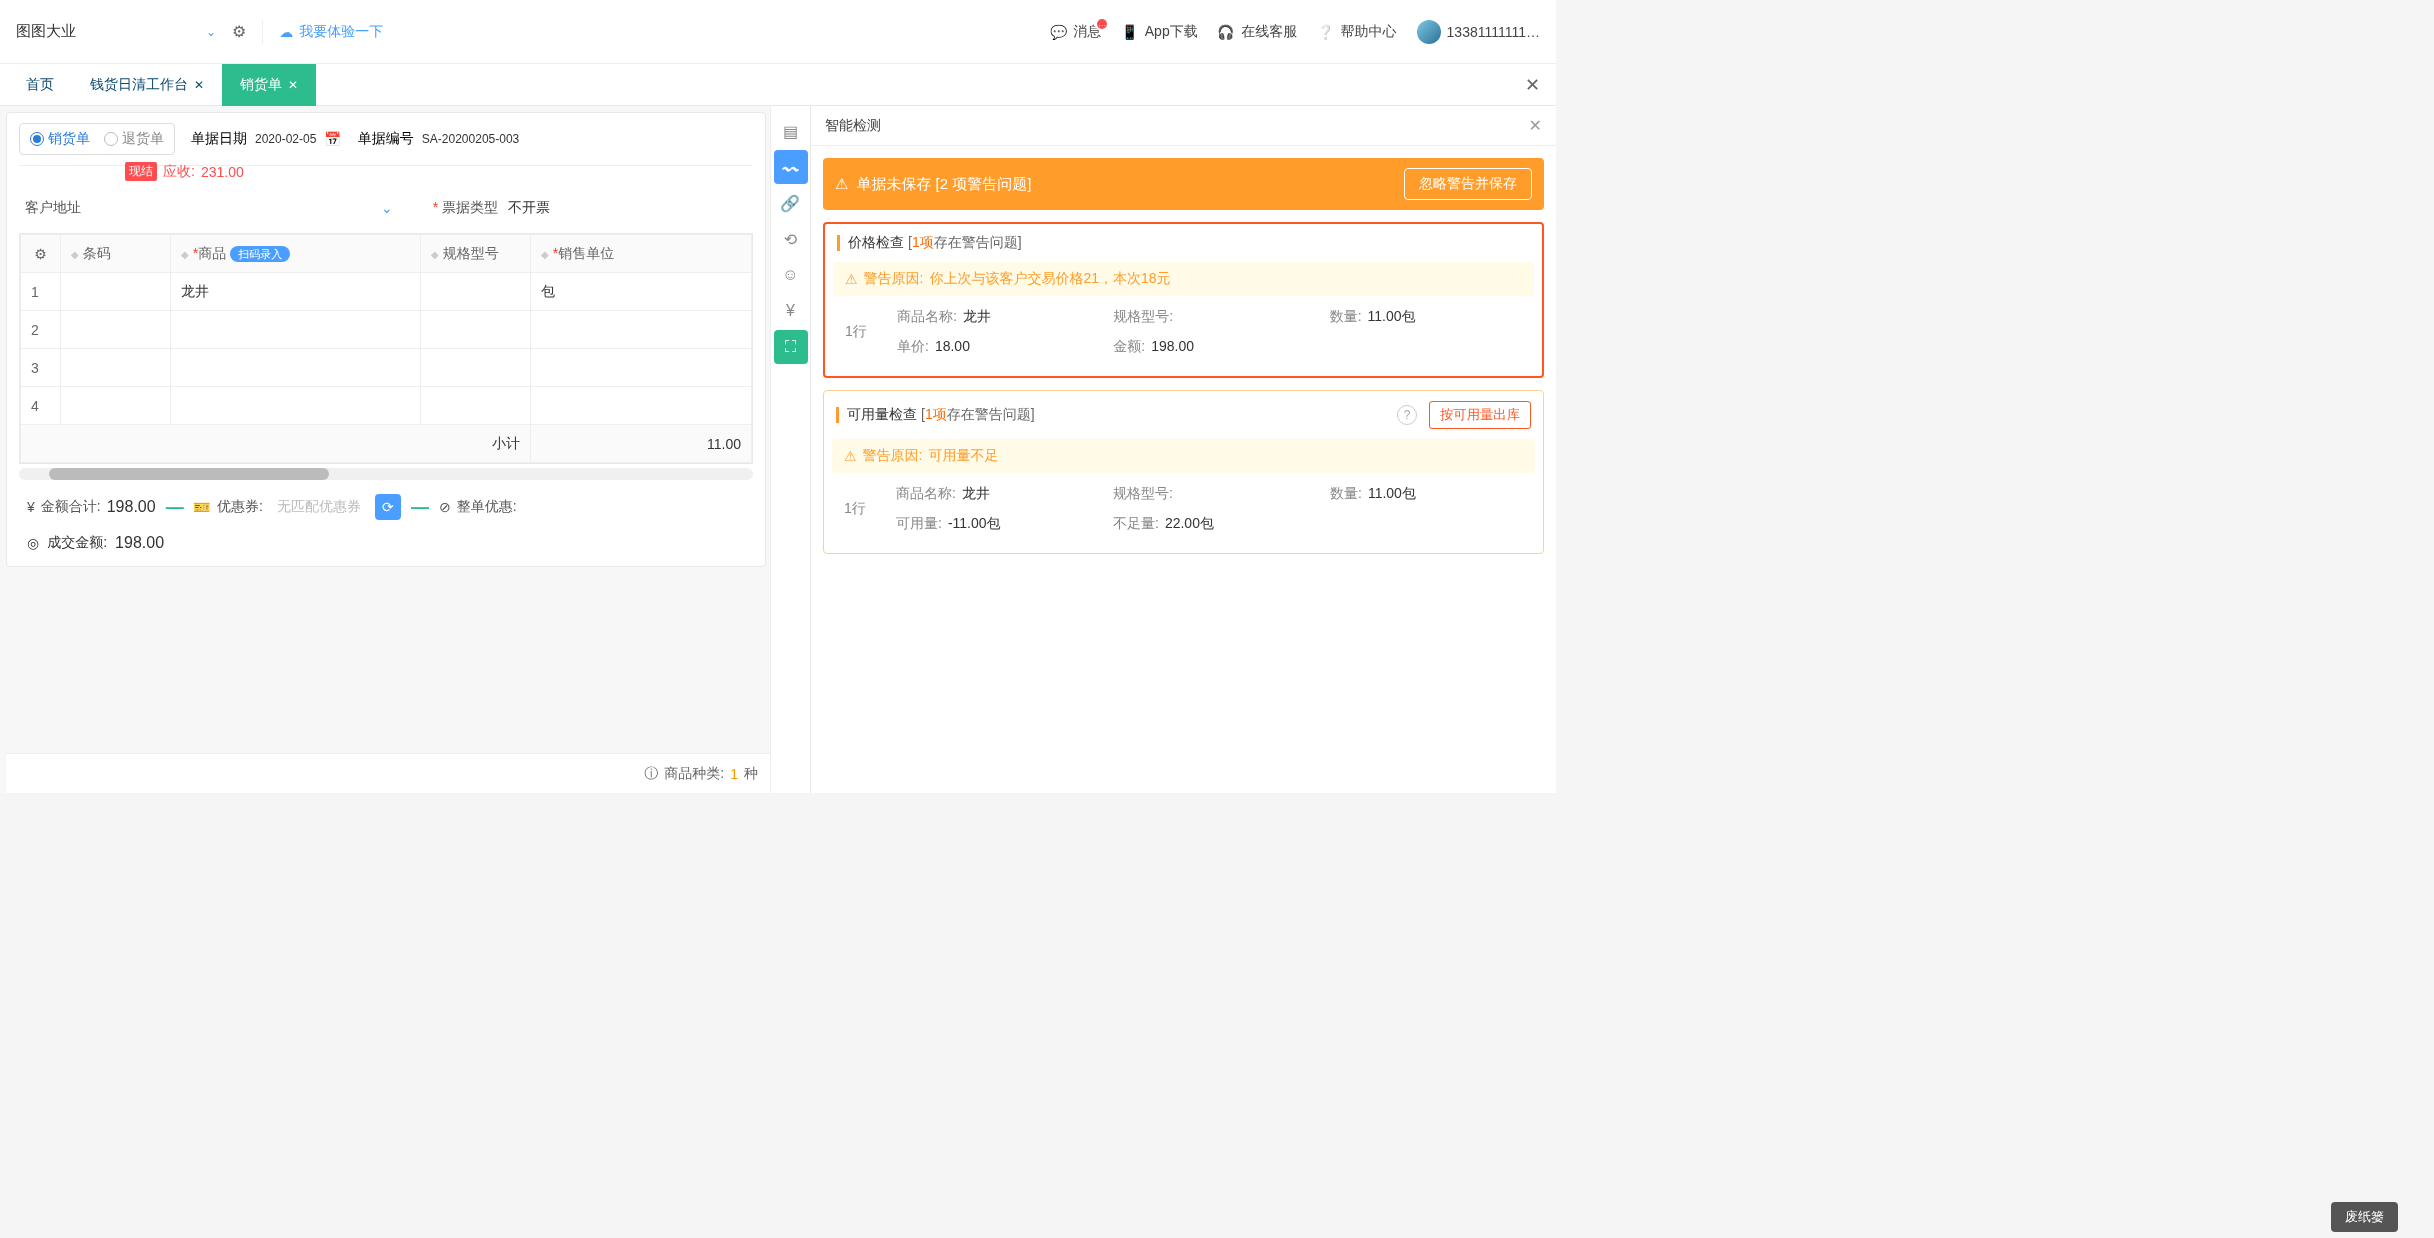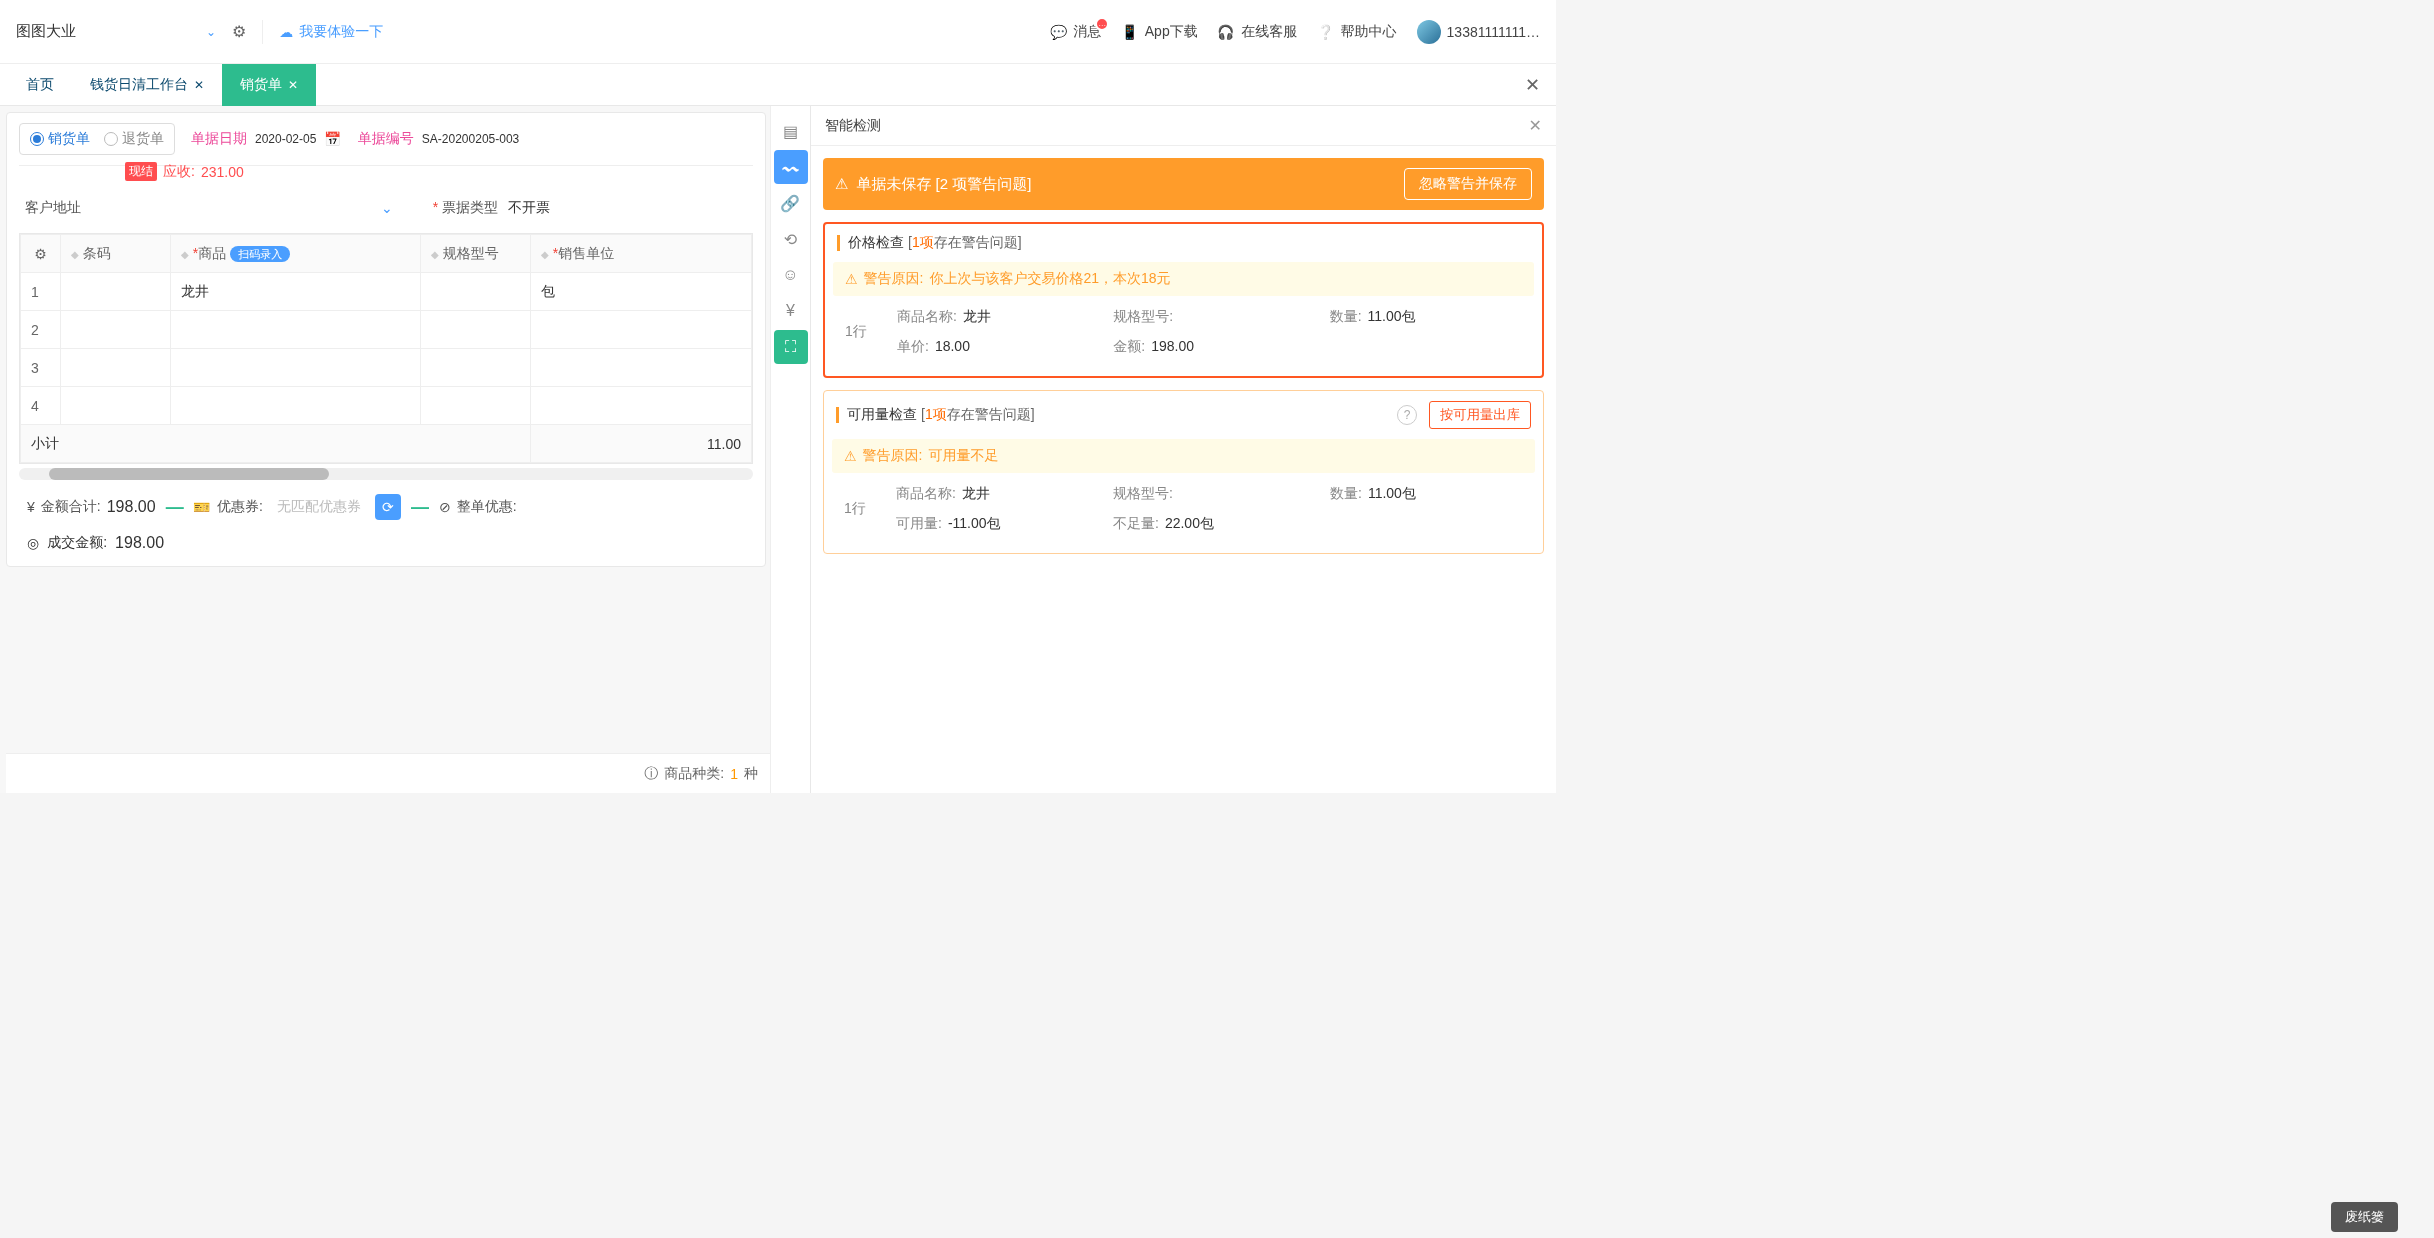--- a/index.html
+++ b/index.html
@@ -33,21 +33,21 @@
 
 
 .doc-type-row { display: flex; align-items: center; gap: 16px; padding-bottom: 10px; border-bottom: 1px solid #eee; }
 .radio-group { border: 1px solid #ddd; border-radius: 4px; padding: 6px 10px; display: flex; gap: 14px; }
 .radio-item { display: flex; align-items: center; gap: 4px; color: #888; }
 .radio-item.checked { color: #2b7cd9; }
 .radio-dot { width: 14px; height: 14px; border: 1px solid #bbb; border-radius: 50%; display: inline-flex; align-items: center; justify-content: center; }
 .radio-item.checked .radio-dot { border-color: #2b7cd9; }
 .radio-item.checked .radio-dot::after { content: ''; width: 8px; height: 8px; background: #2b7cd9; border-radius: 50%; }
 .field-inline { display: flex; align-items: center; gap: 8px; }
-.field-label { color: #ec4899; }
+.field-label { color: #000000; }
 .date-val { font-size: 12px; }
 .cal-icon { color: #4a9eff; }
 
 
 .form-row { display: flex; padding: 10px 0; gap: 40px; }
 .form-field { display: flex; align-items: center; gap: 10px; }
 .req { color: #f04134; }
 .field-lbl { color: #555; min-width: 62px; text-align: right; }
 .field-val { min-width: 180px; }
 .ellipsis-btn { color: #4a9eff; font-weight: bold; letter-spacing: 2px; margin-left: 60px; }
@@ -57,21 +57,21 @@
 .dd-chevron { color: #4a9eff; margin-left: 100px; }
 
 
 .tbl-wrap { margin-top: 6px; border: 1px solid #e8e8e8; background: #fff; }
 .tbl { width: 100%; border-collapse: collapse; }
 .tbl th, .tbl td { border: 1px solid #eee; padding: 8px 10px; text-align: left; font-weight: normal; height: 38px; }
 .tbl th { background: #fafafa; color: #666; }
 .sort-ic { color: #ccc; font-size: 10px; margin-right: 4px; }
 .scan-badge { background: #4a9eff; color: #fff; font-size: 11px; padding: 2px 8px; border-radius: 10px; margin-left: 4px; }
 .row-idx { text-align: center; color: #666; }
-.subtotal-row td { background: #fafafa; }
+.subtotal-row td { background: #fafafa; text-align: right; }
 .scrollbar-h { height: 12px; background: #f0f0f0; border-radius: 6px; position: relative; margin-top: 4px; }
 .scrollbar-thumb { position: absolute; left: 30px; width: 280px; height: 12px; background: #bbb; border-radius: 6px; }
 
 
 .totals { display: flex; align-items: center; gap: 10px; padding: 14px 8px; flex-wrap: wrap; }
 .tot-item { display: flex; align-items: center; gap: 6px; color: #555; }
 .tot-val { font-size: 16px; color: #333; }
 .dash { color: #2dbc8e; font-weight: bold; font-size: 18px; }
 .coupon-input { color: #bbb; padding: 4px 8px; }
 .refresh-btn { width: 26px; height: 26px; background: #4a9eff; border-radius: 4px; color: #fff; display: flex; align-items: center; justify-content: center; }

